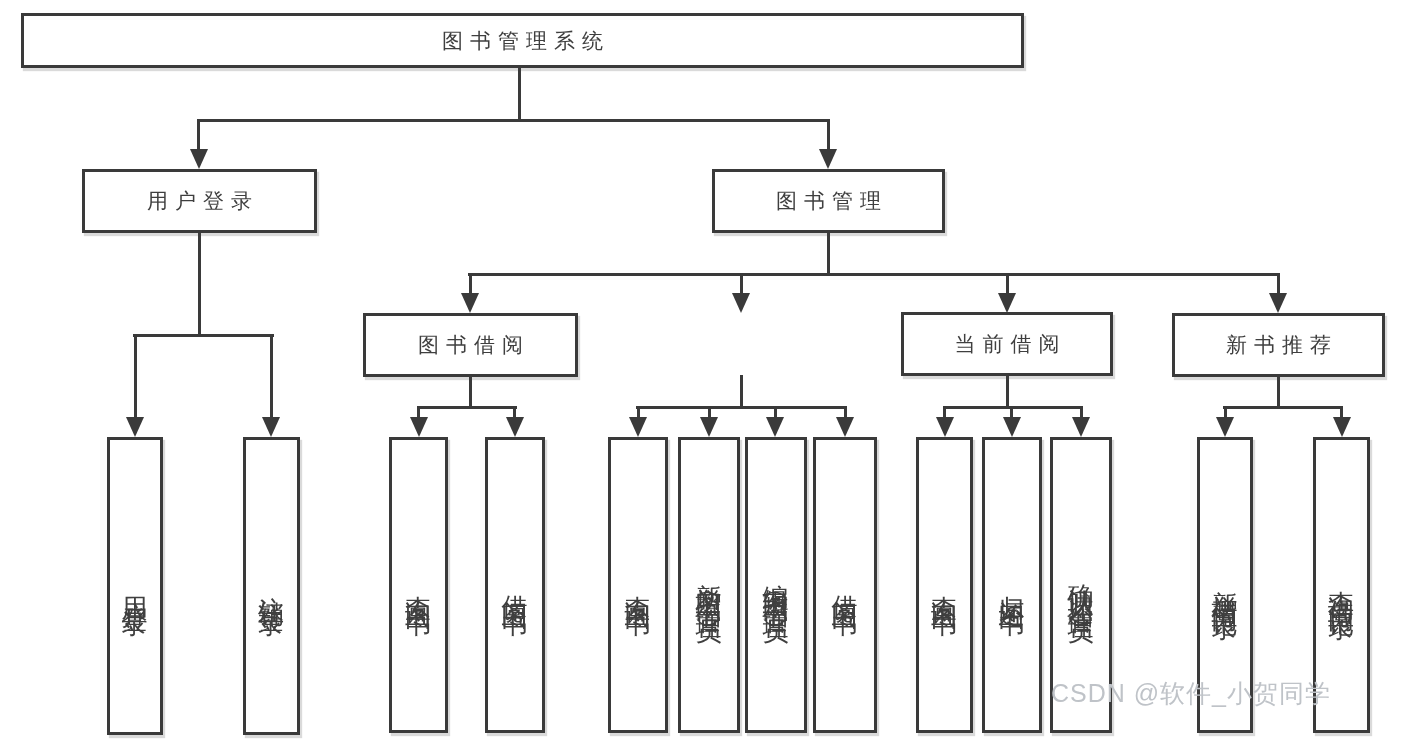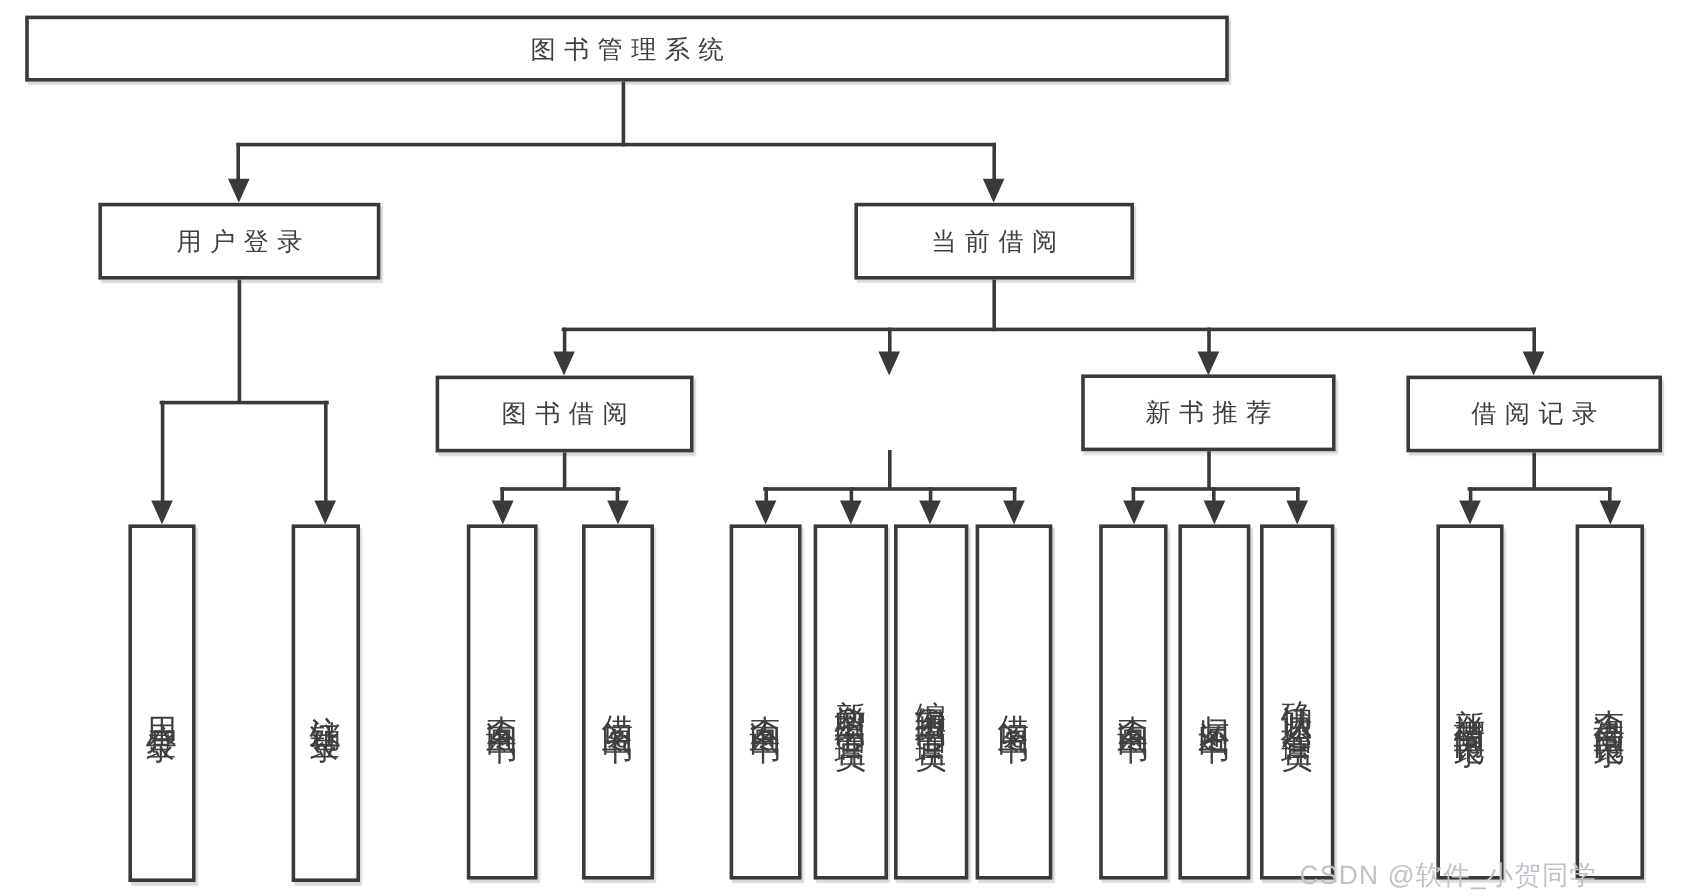--- a/index.html
+++ b/index.html
@@ -23,22 +23,22 @@
     writing-mode:vertical-lr;text-orientation:mixed;
     font-size:26px;letter-spacing:5px;line-height:1;
   }
   .ln{position:absolute;background:var(--line);}
   .ah{
     position:absolute;width:0;height:0;
     border-left:9px solid transparent;border-right:9px solid transparent;
     border-top:20px solid var(--line);
   }
   .watermark{
-    position:absolute;top:715px;right:3px;
-    font-size:22px;color:var(--wm);letter-spacing:1px;white-space:nowrap;
+    position:absolute;top:677px;right:3px;
+    font-size:25px;color:var(--wm);letter-spacing:1px;white-space:nowrap;
   }
 </style>
 </head>
 <body>
 
 <div class="canvas">
 
   <div class="ln" style="left:518px;top:66px;width:3px;height:56px"></div>
   <div class="ln" style="left:197px;top:119px;width:633px;height:3px"></div>
   <div class="ln" style="left:197px;top:119px;width:3px;height:31px"></div>
@@ -94,25 +94,25 @@
   <div class="ln" style="left:1277px;top:375px;width:3px;height:33px"></div>
   <div class="ln" style="left:1223px;top:406px;width:120px;height:3px"></div>
   <div class="ln" style="left:1224px;top:406px;width:3px;height:12px"></div>
   <div class="ah" style="left:1216px;top:417px"></div>
   <div class="ln" style="left:1340px;top:406px;width:3px;height:12px"></div>
   <div class="ah" style="left:1333px;top:417px"></div>
 
   <div class="box h" style="left:21px;top:13px;width:1003px;height:55px">图书管理系统</div>
 
   <div class="box h" style="left:82px;top:169px;width:235px;height:64px">用户登录</div>
-  <div class="box h" style="left:712px;top:169px;width:233px;height:64px">当前借阅</div>
+  <div class="box h" style="left:712px;top:169px;width:233px;height:64px">图书管理</div>
 
   <div class="box h" style="left:363px;top:313px;width:215px;height:64px">图书借阅</div>
-  <div class="box h" style="left:901px;top:312px;width:212px;height:64px">新书推荐</div>
-  <div class="box h" style="left:1172px;top:313px;width:213px;height:64px">借阅记录</div>
+  <div class="box h" style="left:901px;top:312px;width:212px;height:64px">当前借阅</div>
+  <div class="box h" style="left:1172px;top:313px;width:213px;height:64px">新书推荐</div>
 
   <div class="box v" style="left:107px;top:437px;width:56px;height:298px">用户登录</div>
   <div class="box v" style="left:243px;top:437px;width:57px;height:298px">注销登录</div>
 
   <div class="box v" style="left:389px;top:437px;width:59px;height:296px">查询图书</div>
   <div class="box v" style="left:485px;top:437px;width:60px;height:296px">借阅图书</div>
 
   <div class="box v" style="left:608px;top:437px;width:60px;height:296px">查询图书</div>
   <div class="box v" style="left:678px;top:437px;width:62px;height:296px">新增图书（管理员）</div>
   <div class="box v" style="left:745px;top:437px;width:62px;height:296px">编辑图书（管理员）</div>

